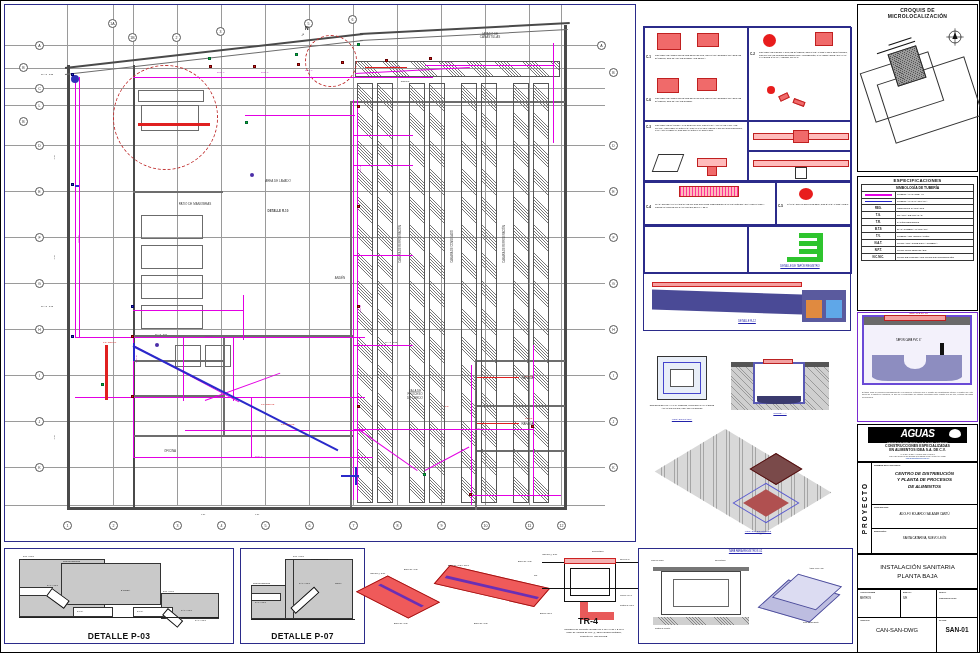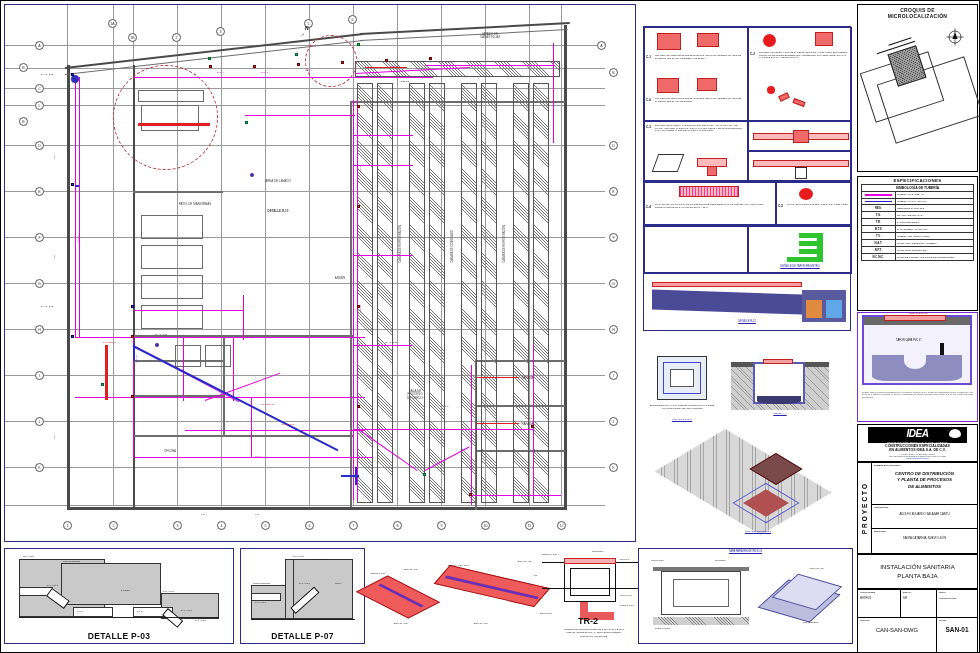--- a/index.html
+++ b/index.html
@@ -636,21 +636,21 @@
         <div style="position:absolute;left:82px;top:30px;width:4px;height:12px;
              background:#111;"></div>
       </div>
       <div class="dtext" style="position:relative;left:0;padding:0 4px;font-size:1.9px;
            text-align:justify;line-height:1.3;color:#444;">El tapón capa se posiciona razonablemente a la salida de la tubería con el registro del alcantarillado interno o registro que esté afuera de la caseta de vigilancia, ya que por el hermetismo se estarán conectados entre registro uno de otro, evitando así fugas fenomenales.</div>
     </div>
 
     <div class="rbox" style="top:420px;height:38px;">
       <div style="margin:2px 10px 1px 10px;">
         <div class="logowrap">
-          <span>IDEA</span>
+          <span>AGUAS</span>
           <span class="logodot"></span>
         </div>
         <div style="background:#000;color:#fff;font-size:1.7px;text-align:center;
              letter-spacing:.4px;padding:0.5px 0;">CONSTRUCCIONES ESPECIALIZADAS EN ALIMENTOS</div>
       </div>
       <div style="text-align:center;font-size:3.5px;font-weight:bold;line-height:1.25;color:#111;">
         <div>CONSTRUCCIONES ESPECIALIZADAS</div>
         <div>EN ALIMENTOS IDEA S.A. DE C.V.</div>
       </div>
       <div style="text-align:center;font-size:1.6px;line-height:1.35;color:#333;margin-top:1px;">
@@ -795,21 +795,21 @@
       <div style="position:absolute;left:46px;top:54px;width:8px;height:18px;background:#e85a5a;"></div>
       <div style="position:absolute;left:46px;top:64px;width:34px;height:8px;background:#e85a5a;"></div>
       <div style="position:absolute;left:8px;top:40px;width:100px;height:1px;background:#111;"></div>
       <div class="micro" style="position:absolute;left:8px;top:5px;">Varilla 3/8" @ 15 cm</div>
       <div class="micro" style="position:absolute;left:58px;top:2px;">Rejilla metálica</div>
       <div class="micro" style="position:absolute;left:86px;top:10px;">Tapa 0.30 m</div>
       <div class="micro" style="position:absolute;left:0;top:26px;">Piso</div>
       <div class="micro" style="position:absolute;left:86px;top:46px;">Muro de 0.14 m</div>
       <div class="micro" style="position:absolute;left:86px;top:56px;">Plantilla de 0.05 m</div>
       <div class="micro" style="position:absolute;left:6px;top:64px;">Base de 0.30 m</div>
-      <div class="trLab" style="left:44px;top:68px;">TR-2</div>
+      <div class="trLab" style="left:44px;top:68px;">TR-4</div>
       <div class="trNote" style="left:-4px;top:80px;width:128px;">
         <div>Trinchera de concreto armado de  0.30 x 0.30 x 2.00 a</div>
         <div>base de varillas de 3/8" @ 15cm ambos sentidos,</div>
         <div>concreto f'c=200 kg/cm2.</div>
       </div>
     </div>
 
     <div class="bdet" style="left:634px;top:2px;width:215px;height:96px;">
       <div class="dtitle" style="top:1px;font-size:2.6px;">TAPA PARA REGISTROS 02</div>
 

